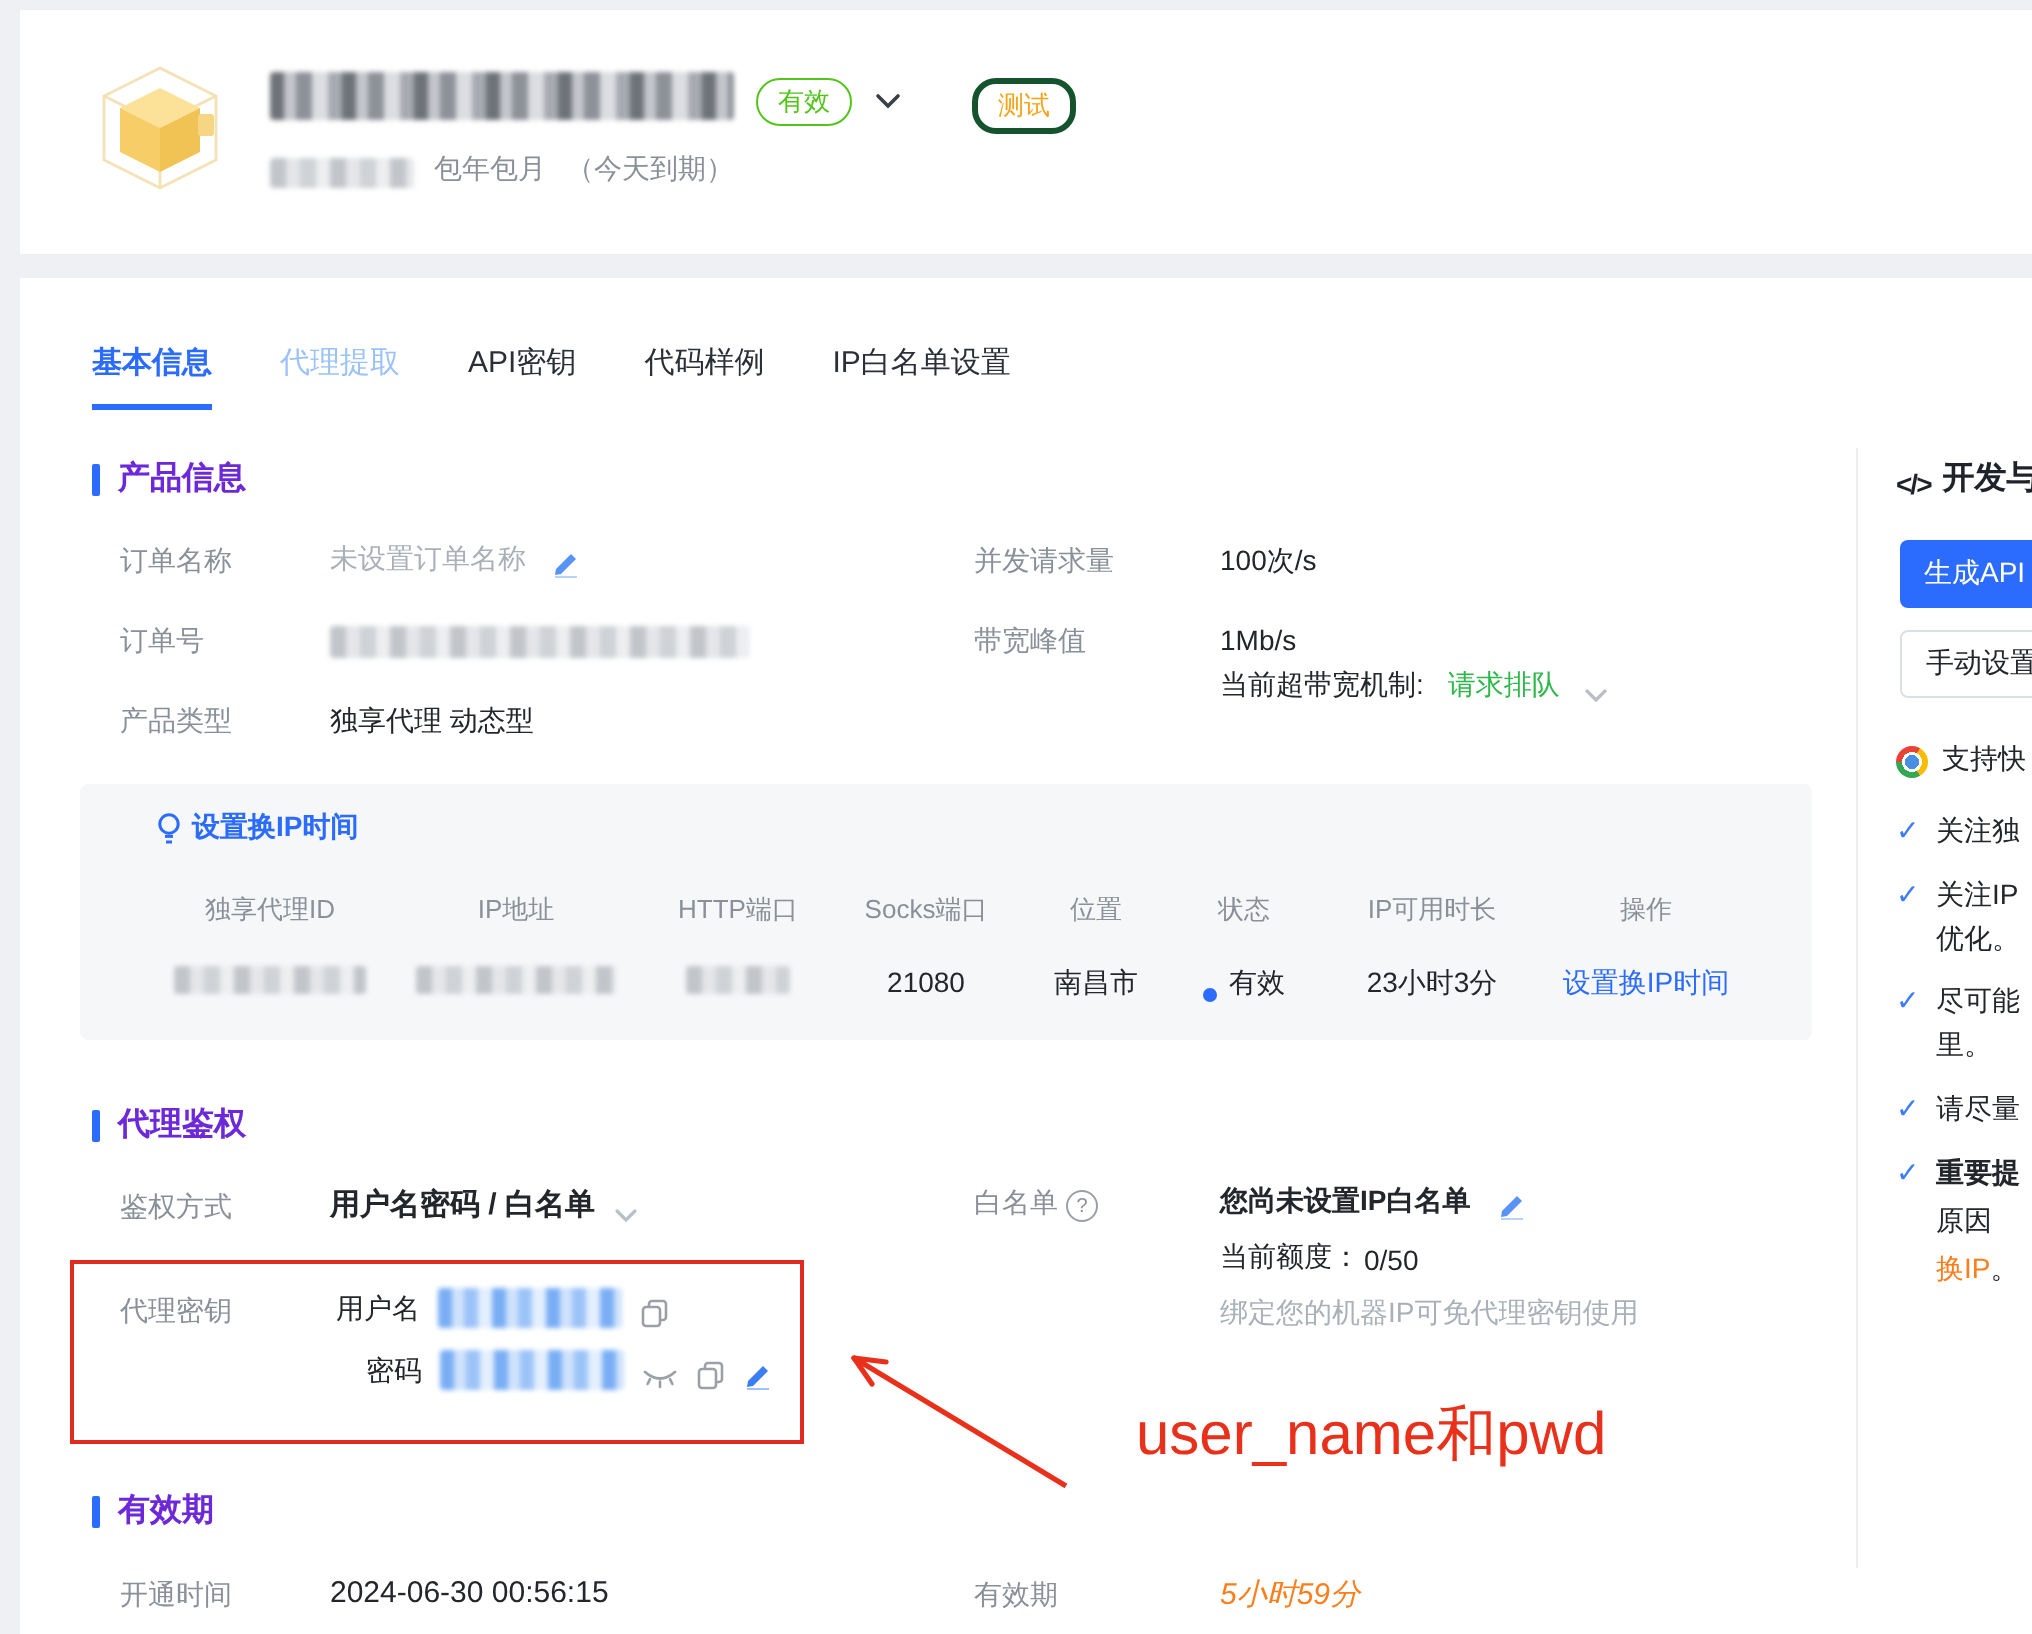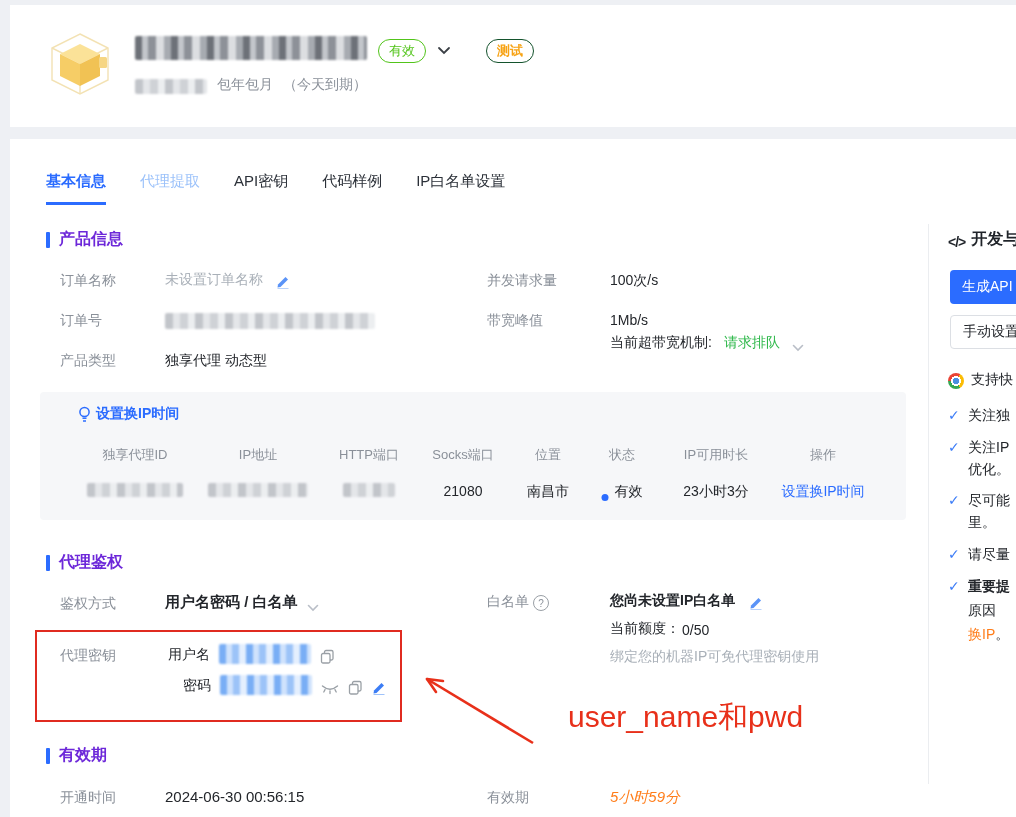--- a/index.html
+++ b/index.html
@@ -11,21 +11,21 @@
 
   
   .redact{border-radius:2px;filter:blur(1.2px);}
   .redact-dark{background:repeating-linear-gradient(90deg,#6d7178 0 7px,#c3c6cb 7px 13px,#8d9198 13px 21px,#dcdee1 21px 29px,#a7abb1 29px 36px);}
   .redact-gray{background:repeating-linear-gradient(90deg,#c2c5ca 0 8px,#e4e6e9 8px 15px,#cfd2d6 15px 23px,#eceef0 23px 30px);}
   .redact-blue{background:#e1edfe repeating-linear-gradient(90deg,#79aef5 0 7px,#cfe2fc 7px 13px,#9cc3f8 13px 20px,#e4effe 20px 27px);}
 
   
   .pill{border-radius:12px;padding:1px 10px;font-size:13px;line-height:20px;background:#fff;}
   .pill-green{border:1px solid #52c41a;color:#52c41a;}
-  .pill-orange{border:1px solid #14532d;color:#f7a315;font-weight:bold;}
+  .pill-orange{border:3px solid #14532d;color:#f7a315;}
 
   
   .tabs{position:absolute;left:46px;top:172px;display:flex;gap:34px;font-size:15px;}
   .tab{padding-bottom:11px;border-bottom:3px solid transparent;color:#2b3038;cursor:pointer;}
   .tab.active{color:#2b6cff;font-weight:bold;border-bottom-color:#2b6cff;}
   .tab.muted{color:#9cc2fa;}
 
   .section-title{position:absolute;display:flex;align-items:center;font-size:16px;font-weight:bold;color:#6d28d9;}
   .section-bar{width:4px;height:16px;background:#2b6cff;margin-right:9px;border-radius:1px;}
 

